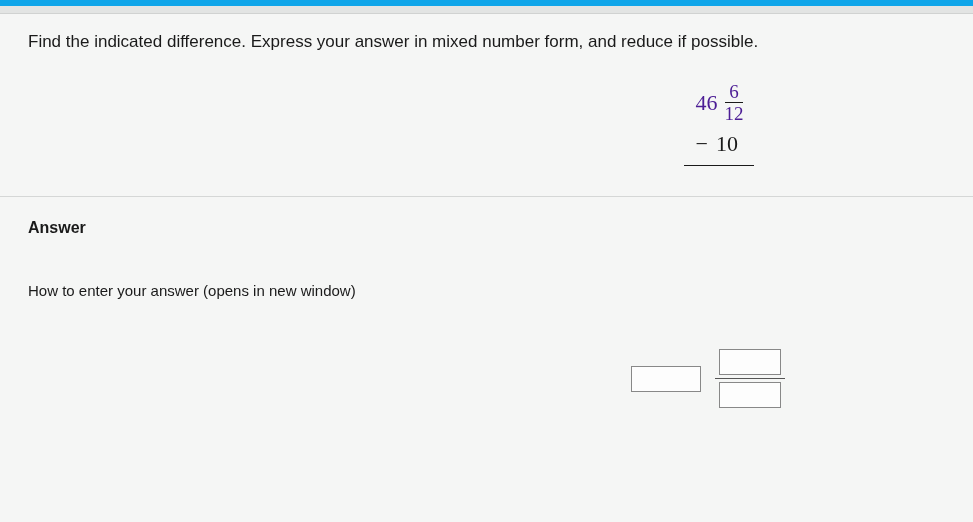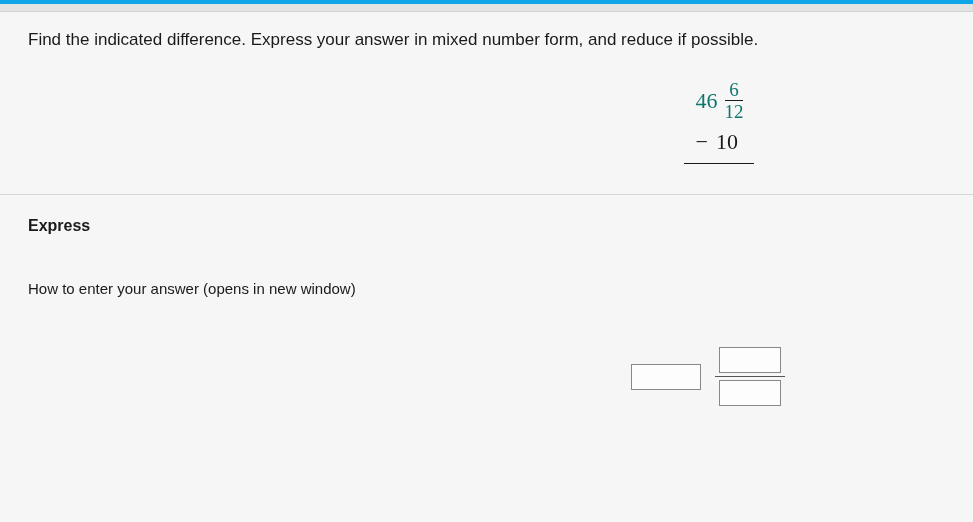--- a/index.html
+++ b/index.html
@@ -12,21 +12,21 @@
       background: #e8eae9;
       width: 973px;
       height: 522px;
       overflow: hidden;
     }
     .page {
       background: #f5f6f5;
       margin: 0;
       padding: 0;
       height: 100%;
-      border-top: 4px solid #0ea5e9;
+      border-top: 6px solid #0ea5e9;
     }
     .top-border {
       height: 8px;
       background: #e2e4e3;
       border-bottom: 1px solid #d0d2d1;
     }
     .question-section {
       padding: 18px 28px 10px 28px;
     }
     .question-text {
@@ -42,21 +42,21 @@
     }
     .math-container {
       display: inline-block;
       text-align: left;
     }
     .mixed-number {
       display: inline-flex;
       align-items: center;
       font-family: "Times New Roman", serif;
       font-size: 22px;
-      color: #0f766e;
+      color: #4c1d95;
     }
     .whole-part {
       margin-right: 3px;
     }
     .fraction {
       display: inline-flex;
       flex-direction: column;
       align-items: center;
       vertical-align: middle;
       font-size: 19px;
@@ -161,21 +161,21 @@
           <span class="subtrahend">10</span>
         </div>
         <div class="result-line"></div>
       </div>
     </div>
   </div>
 
   <div class="divider"></div>
 
   <div class="answer-section">
-    <div class="answer-heading">Express</div>
+    <div class="answer-heading">Answer</div>
     <div class="answer-help">How to enter your answer (opens in new window)</div>
 
     <div class="answer-inputs">
       <input type="text" class="input-whole" style="">
       <div class="input-fraction">
         <input type="text" class="input-num" style="">
         <div class="frac-line"></div>
         <input type="text" class="input-den" style="">
       </div>
     </div>

